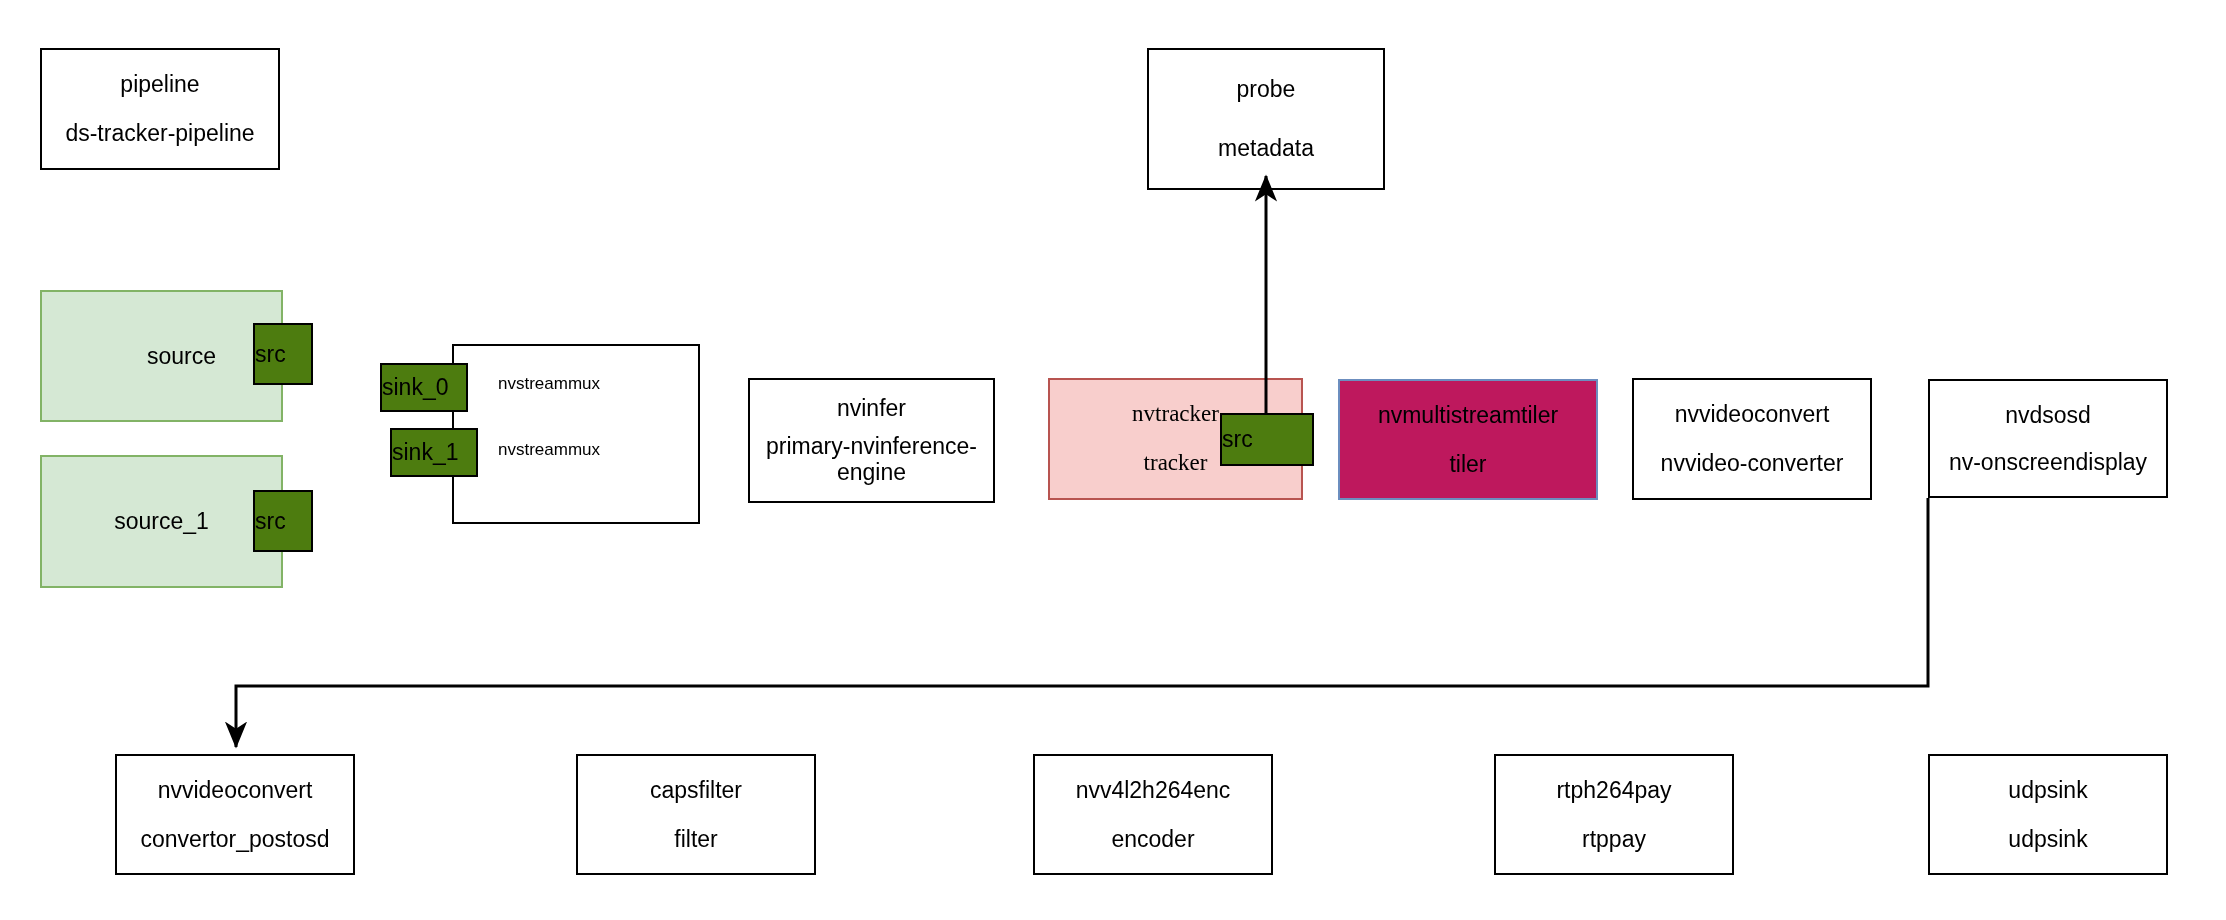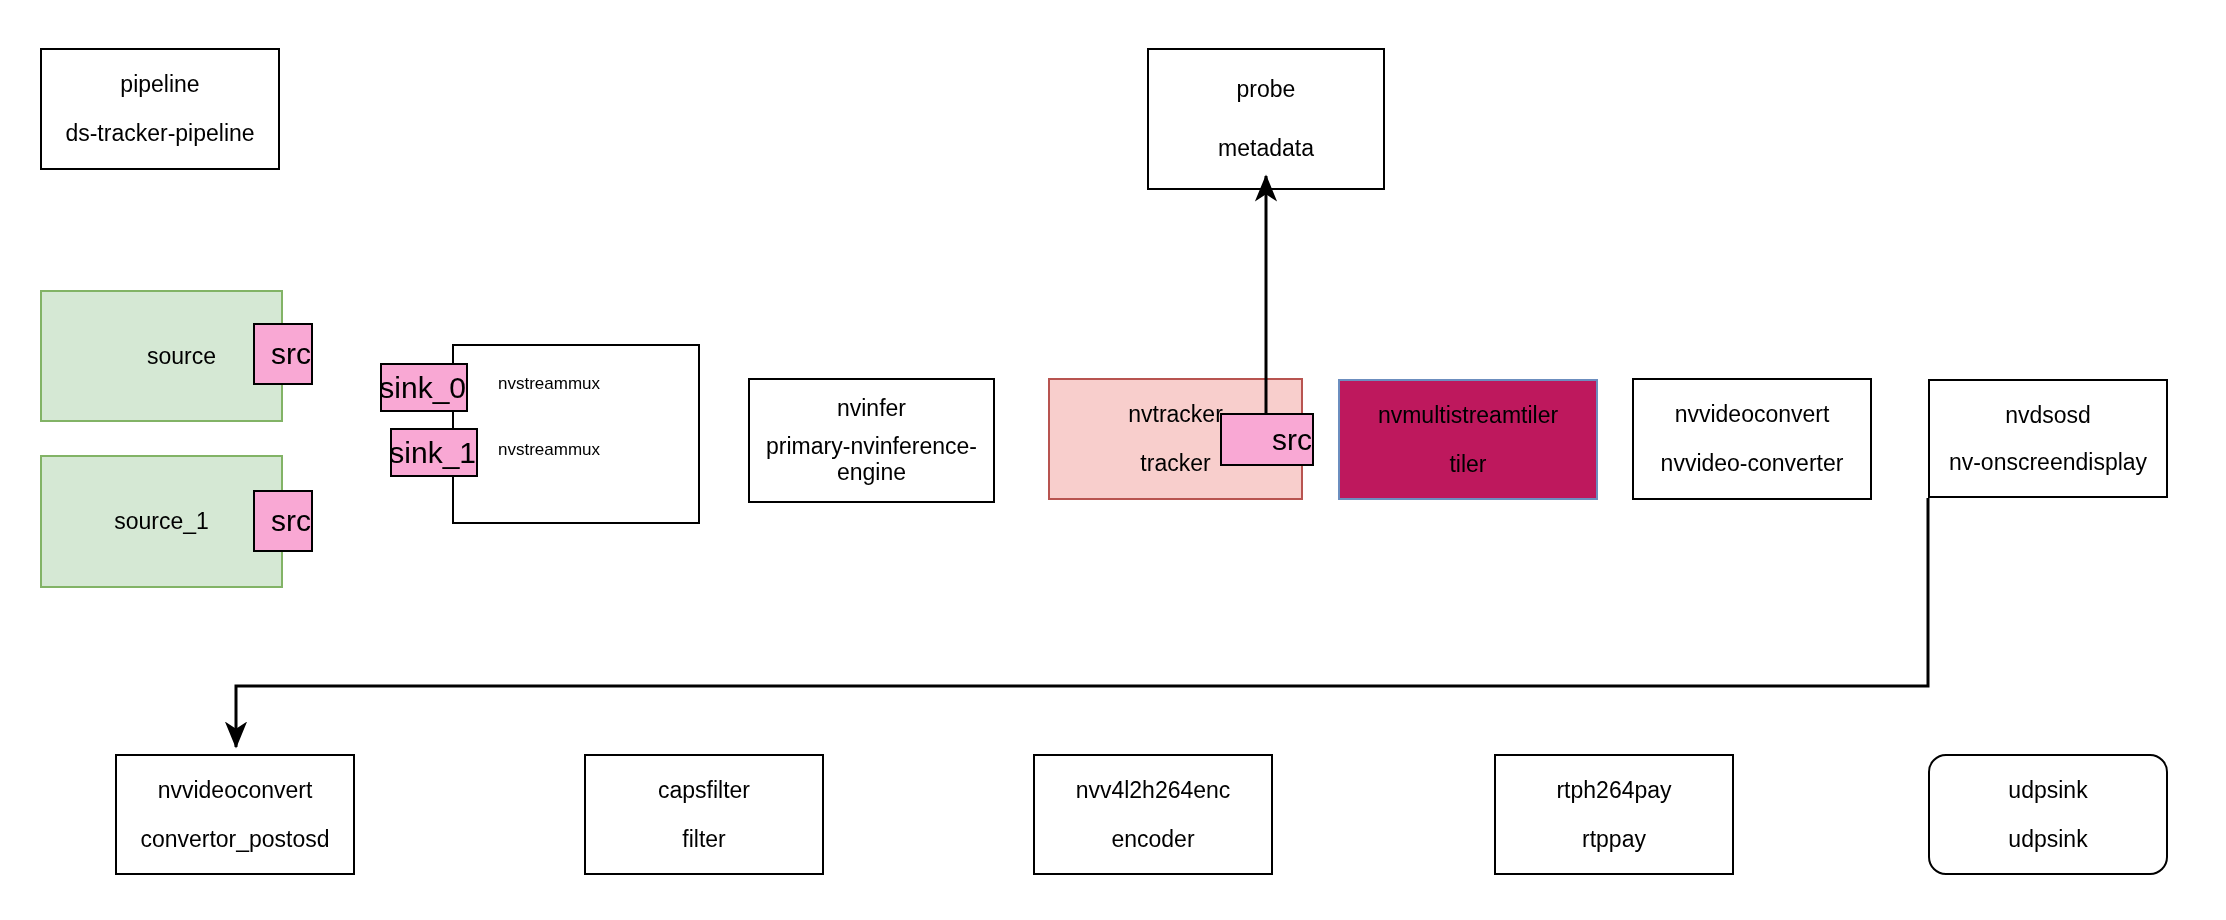--- a/index.html
+++ b/index.html
@@ -54,25 +54,25 @@
   
   .node.mux {
     justify-content: flex-start;
     padding-top: 0;
   }
   
   .pad {
     position: absolute;
     box-sizing: border-box;
     border: 2px solid #000000;
-    background: #f9a8d4;
+    background: #4d7c0f;
     display: flex;
     align-items: center;
-    justify-content: flex-end;
-    font-size: 30px;
+    justify-content: flex-start;
+    font-size: 23px;
     z-index: 20;
   }
   
   #edges {
     position: absolute;
     left: 0;
     top: 0;
     width: 2226px;
     height: 920px;
     z-index: 10;
@@ -141,21 +141,21 @@
   </div>
   <div class="pad" style="left:390px; top:428px; width:88px; height:49px;">
     <span>sink_1</span>
   </div>
 
   <div class="node" style="left:748px; top:378px; width:247px; height:125px;">
     <span class="line1">nvinfer</span>
     <span class="line2">primary-nvinference-engine</span>
   </div>
 
-  <div class="node pink" style="left:1048px; top:378px; width:255px; height:122px;">
+  <div class="node pink" style="left:1048px; top:378px; width:255px; height:122px;font-family:Liberation Serif, serif;">
     <span class="line1">nvtracker</span>
     <span class="line2">tracker</span>
   </div>
   <div class="pad" style="left:1220px; top:413px; width:94px; height:53px;">
     <span>src</span>
   </div>
 
   <div class="node blue" style="left:1338px; top:379px; width:260px; height:121px;">
     <span class="line1">nvmultistreamtiler</span>
     <span class="line2">tiler</span>
@@ -169,33 +169,33 @@
   <div class="node" style="left:1928px; top:379px; width:240px; height:119px;">
     <span class="line1">nvdsosd</span>
     <span class="line2">nv-onscreendisplay</span>
   </div>
 
   <div class="node" style="left:115px; top:754px; width:240px; height:121px;">
     <span class="line1">nvvideoconvert</span>
     <span class="line2">convertor_postosd</span>
   </div>
 
-  <div class="node" style="left:576px; top:754px; width:240px; height:121px;margin-left:8px;">
+  <div class="node" style="left:576px; top:754px; width:240px; height:121px;">
     <span class="line1">capsfilter</span>
     <span class="line2">filter</span>
   </div>
 
   <div class="node" style="left:1033px; top:754px; width:240px; height:121px;">
     <span class="line1">nvv4l2h264enc</span>
     <span class="line2">encoder</span>
   </div>
 
   <div class="node" style="left:1494px; top:754px; width:240px; height:121px;">
     <span class="line1">rtph264pay</span>
     <span class="line2">rtppay</span>
   </div>
 
-  <div class="node" style="left:1928px; top:754px; width:240px; height:121px;border-radius:18px;">
+  <div class="node" style="left:1928px; top:754px; width:240px; height:121px;">
     <span class="line1">udpsink</span>
     <span class="line2">udpsink</span>
   </div>
 
 </div>
 
 </body></html>

